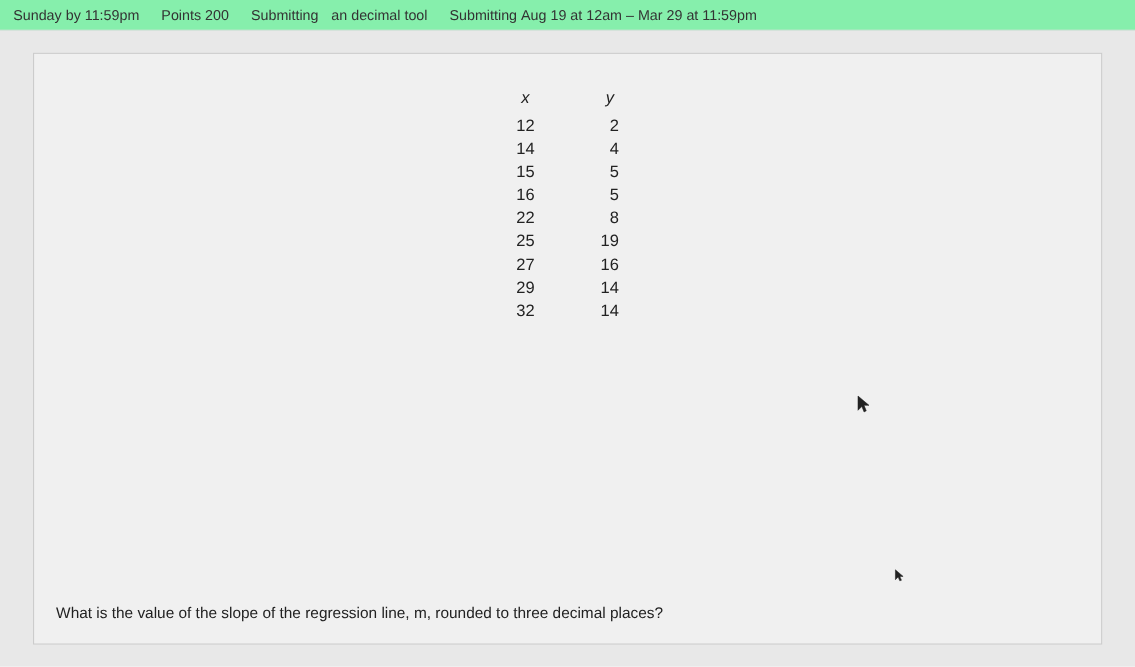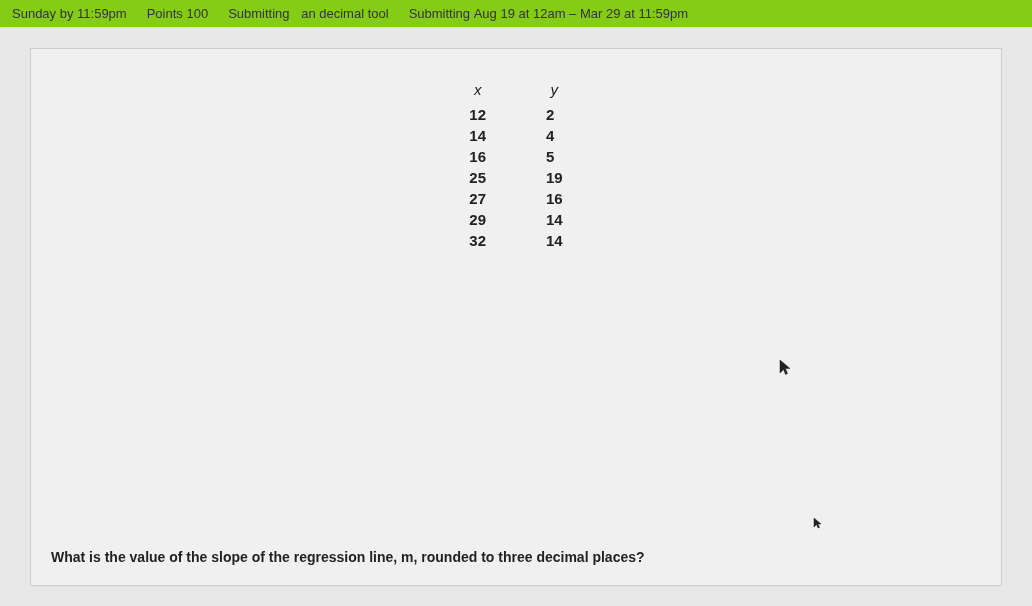--- a/index.html
+++ b/index.html
@@ -13,21 +13,21 @@
       font-size: 14px;
       background-color: #f5f5f5;
       width: 1032px;
       height: 606px;
       overflow: hidden;
     }
 
     .top-bar {
       display: flex;
       align-items: center;
-      background-color: #84cc16;
+      background-color: #86efac;
       border-bottom: 1px solid #ddd;
       padding: 4px 12px;
       height: 28px;
       gap: 20px;
     }
 
     .top-bar-item {
       font-size: 13px;
       color: #333;
       white-space: nowrap;
@@ -80,33 +80,31 @@
     .data-table th {
       font-style: italic;
       font-weight: normal;
       text-align: center;
       padding: 2px 30px 6px 30px;
       font-size: 15px;
       color: #222;
     }
 
     .data-table td {
-      text-align: left;
+      text-align: right;
       padding: 2px 30px;
       font-size: 15px;
       color: #222;
-      font-weight: bold;
     }
 
     .question-text {
       font-size: 14px;
       color: #222;
       margin-top: auto;
       padding-top: 10px;
-      font-weight: bold;
     }
 
     .cursor-indicator {
       position: absolute;
       right: 210px;
       top: 310px;
       width: 12px;
       height: 12px;
       pointer-events: none;
     }
@@ -121,21 +119,21 @@
     }
   </style>
 </head>
 <body>
 
 <div class="top-bar">
   <span class="top-bar-item">
     <span>Sunday by 11:59pm</span>
   </span>
   <span class="top-bar-item">
-    <span>Points</span>&nbsp;<span>100</span>
+    <span>Points</span>&nbsp;<span>200</span>
   </span>
   <span class="top-bar-item submitting">
     <span class="label">Submitting</span>&nbsp;<span class="value">an decimal tool</span>
   </span>
   <span class="top-bar-item">
     <span>Submitting</span>&nbsp;<span>Aug 19 at 12am – Mar 29 at 11:59pm</span>
   </span>
 </div>
 
 <div class="main-content">
@@ -152,22 +150,30 @@
         <tbody id="table-body">
         <tr>
               <td>12</td>
               <td>2</td>
             </tr>
             <tr>
               <td>14</td>
               <td>4</td>
             </tr>
             <tr>
+              <td>15</td>
+              <td>5</td>
+            </tr>
+            <tr>
               <td>16</td>
               <td>5</td>
+            </tr>
+            <tr>
+              <td>22</td>
+              <td>8</td>
             </tr>
             <tr>
               <td>25</td>
               <td>19</td>
             </tr>
             <tr>
               <td>27</td>
               <td>16</td>
             </tr>
             <tr>

